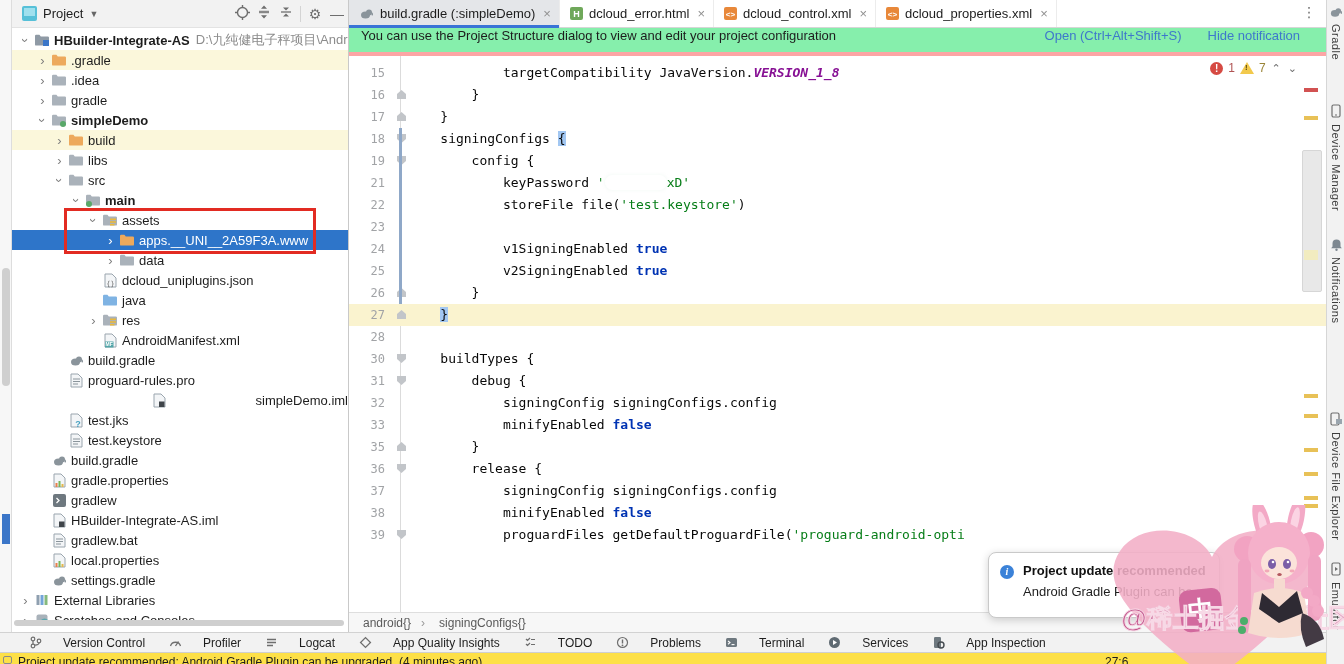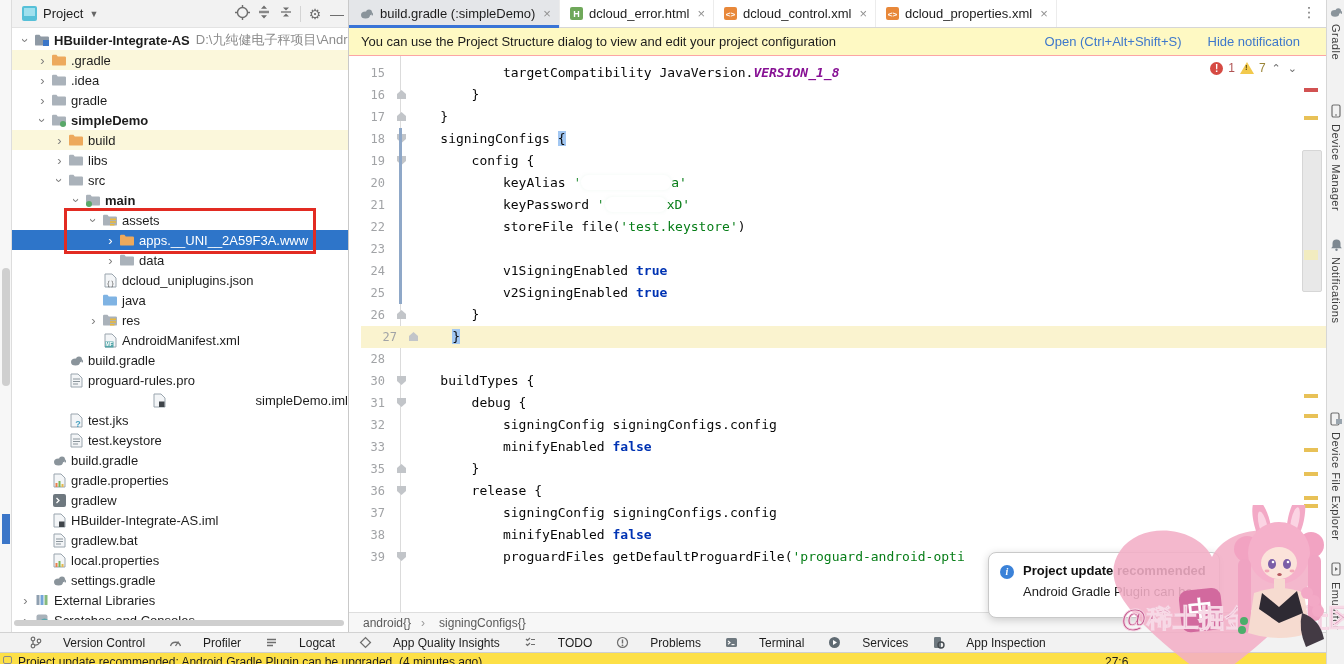--- a/index.html
+++ b/index.html
@@ -42,31 +42,31 @@
     border-bottom:1px solid #d6d6d6; display:flex; align-items:stretch; }
   .tab { display:flex; align-items:center; padding:0 8px 0 10px; font-size:13px; color:#1d1d1d;
     border-right:1px solid #ececec; position:relative; cursor:default; }
   .tab .ticon { margin-right:6px; display:flex; }
   .tab .close { margin-left:8px; color:#909090; font-size:13px; }
   .tab.active { background:#e4e6e9; }
   .tab.active:after { content:''; position:absolute; left:0; right:0; bottom:-1px; height:3px; background:#3974d6; }
   #tab-more { margin-left:auto; color:#6e6e6e; font-size:14px; padding:4px 10px 0 0; }
 
   
-  #notif { position:absolute; left:349px; top:28px; width:977px; height:28px; background:#fef9c3;
-    border-bottom:1px solid #fca5a5; display:flex; align-items:center; font-size:13px; color:#1d1d1d; }
+  #notif { position:absolute; left:349px; top:28px; width:977px; height:28px; background:#86efac;
+    border-bottom:4px solid #fca5a5; display:flex; align-items:flex-start; font-size:13px; color:#1d1d1d; }
   #notif .msg { margin-left:12px; }
   #notif .sp { flex:1; }
   #notif a { color:#3e78cb; text-decoration:none; margin-right:26px; cursor:pointer; }
 
   
   #editor { position:absolute; left:349px; top:56px; width:977px; height:556px; background:#fff; overflow:hidden; }
   #code-lines { position:absolute; left:0; top:6px; width:100%; }
   .cline { display:flex; height:22px; align-items:center; position:relative; }
-  .cline.current { background:#faf3cf;margin-left:12px; }
+  .cline.current { background:#faf3cf; }
   .gut { width:60px; flex:0 0 60px; height:22px; position:relative;
     font:12px/22px "DejaVu Sans Mono", monospace; color:#a1a3a6; text-align:right; padding-right:24px; }
   .gut .fold { position:absolute; right:3px; top:6px; width:9px; height:9px; background:#c2c5c9; }
   .fold.down { clip-path:polygon(0 0,100% 0,100% 55%,50% 100%,0 55%); }
   .fold.up   { clip-path:polygon(50% 0,100% 45%,100% 100%,0 100%,0 45%); }
   #ann-line { position:absolute; left:51px; top:0; width:1px; height:556px; background:#dbdbdb; }
   #vcs-bar  { position:absolute; left:50px; top:72px; width:3px; height:176px; background:#8fa8c8; z-index:3; }
   .codetext { font:13px/22px "DejaVu Sans Mono", monospace; white-space:pre; color:#080808; }
   .tk-s { color:#067d17; }
   .tk-k { color:#0033b3; font-weight:bold; }
@@ -551,24 +551,20 @@
           <span class="gut">17<span class="fold up"></span></span>
           <span class="codetext"><span>    }</span></span>
         </div>
         <div class="cline">
           <span class="gut">18<span class="fold down"></span></span>
           <span class="codetext"><span>    signingConfigs </span><span class="tk-brace">{</span></span>
         </div>
         <div class="cline">
           <span class="gut">19<span class="fold down"></span></span>
           <span class="codetext"><span>        config {</span></span>
-        </div>
-        <div class="cline">
-          <span class="gut">20</span>
-          <span class="codetext"><span>            keyAlias </span><span class="tk-s">'</span><span class="censor" style="width: 90px;"></span><span class="tk-s">a'</span></span>
         </div>
         <div class="cline">
           <span class="gut">21</span>
           <span class="codetext"><span>            keyPassword </span><span class="tk-s">'</span><span class="censor" style="width: 62px;"></span><span class="tk-s">xD'</span></span>
         </div>
         <div class="cline">
           <span class="gut">22</span>
           <span class="codetext"><span>            storeFile file(</span><span class="tk-s">'test.keystore'</span><span>)</span></span>
         </div>
         <div class="cline">

